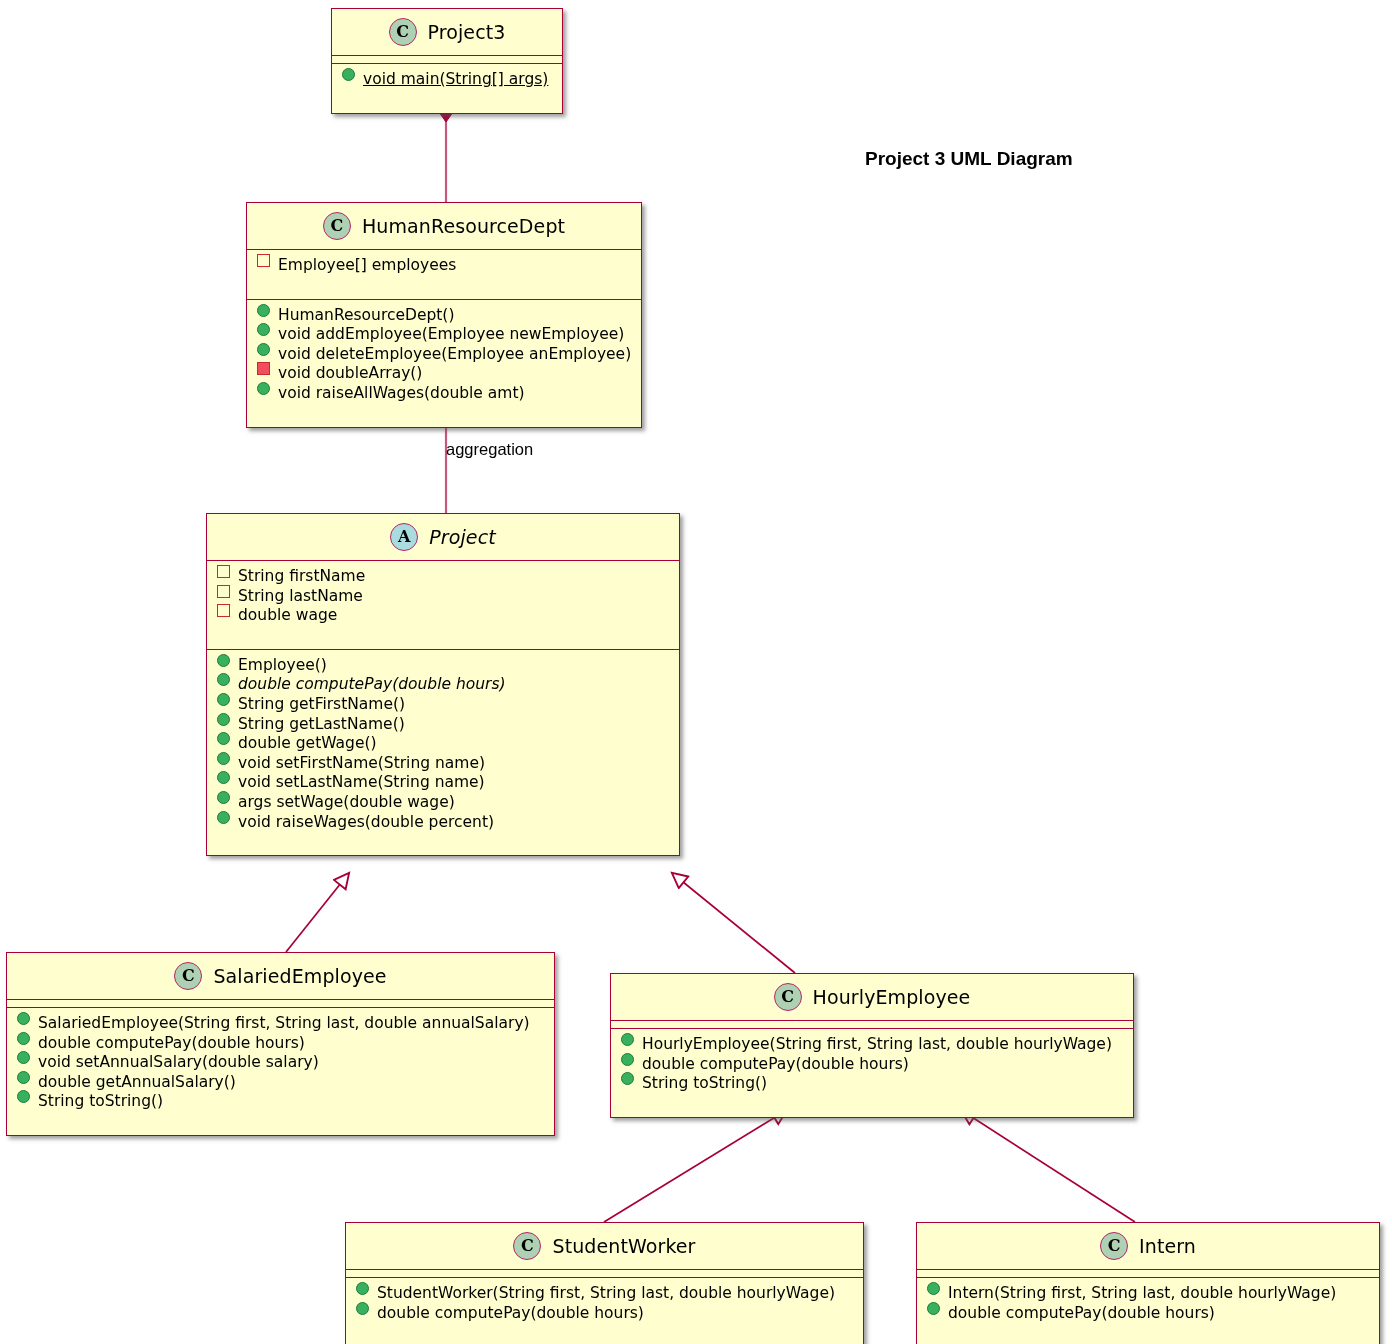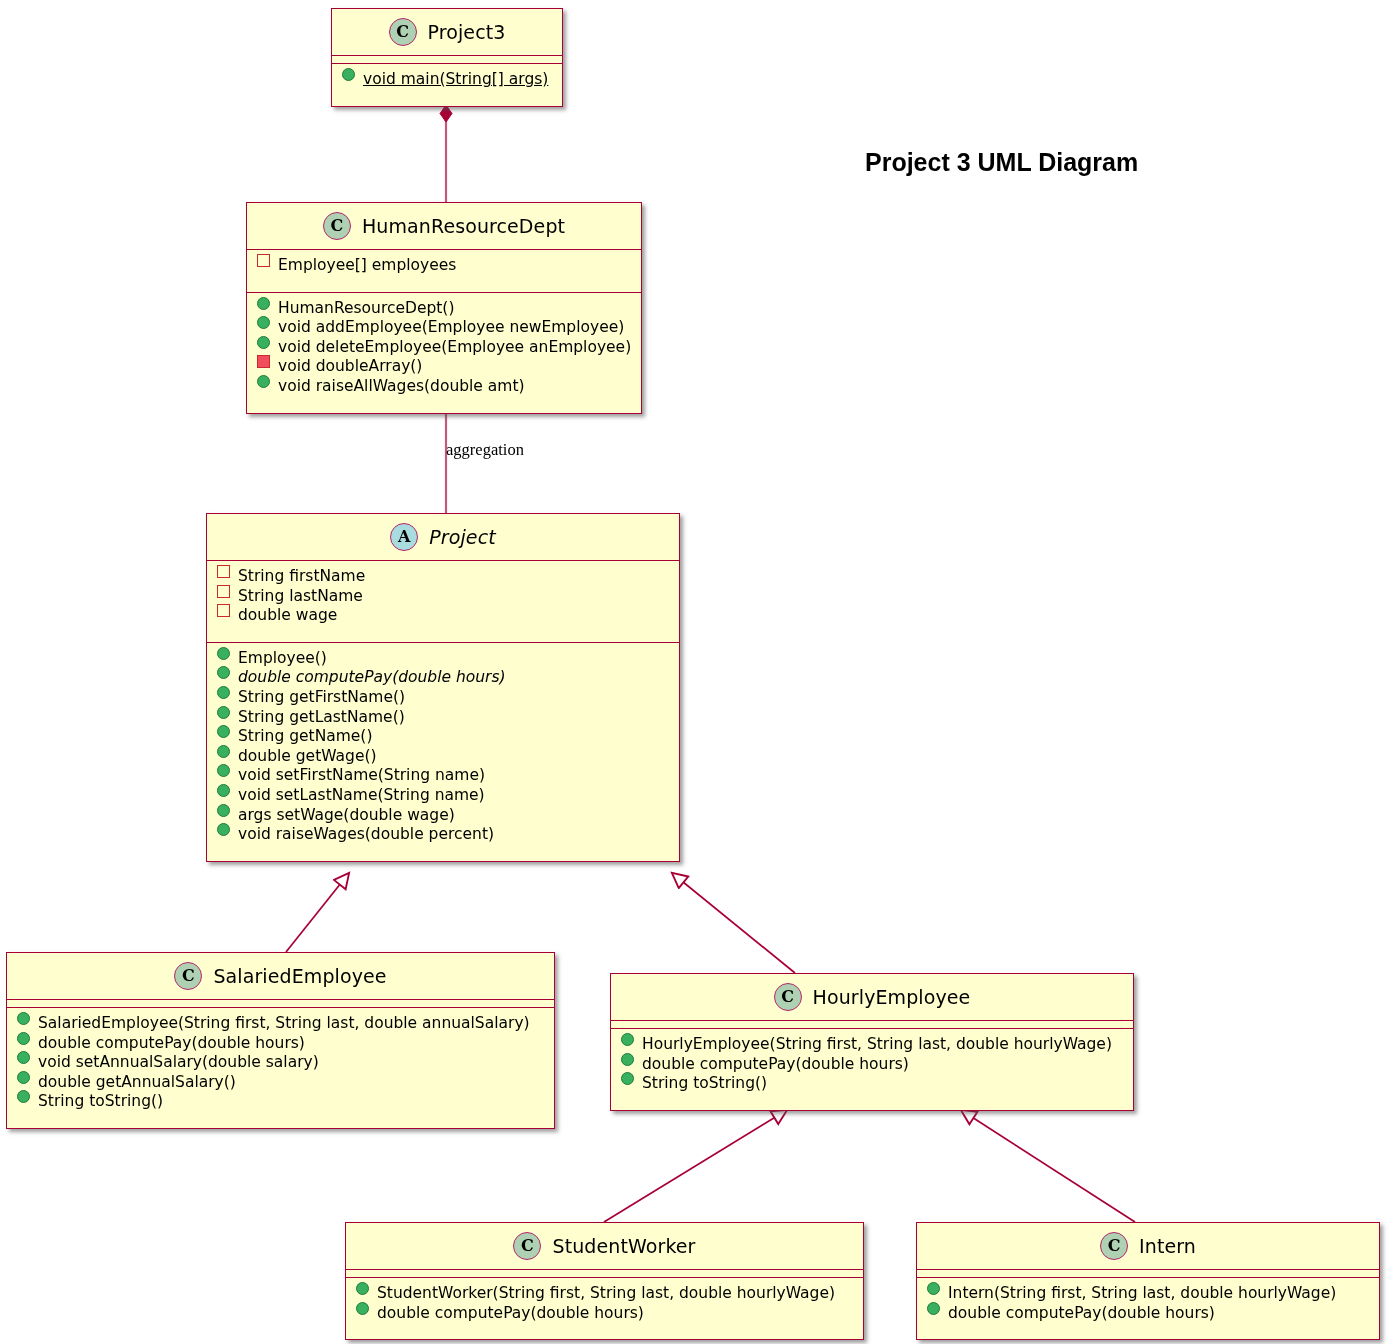--- a/index.html
+++ b/index.html
@@ -69,21 +69,21 @@
   .stereo-badge.abstract { background: #A9DCDF; }
 
   .uml-name {
     font-size: 19px;
     letter-spacing: 0.1px;
   }
   .uml-name.italic { font-style: italic; }
 
   
   .uml-compartment {
-    padding: 6px 10px 16px 10px;
+    padding: 6px 10px 23px 10px;
     border-bottom: 1.5px solid #A80036;
   }
   .uml-compartment:last-child { border-bottom: none; }
   .uml-compartment.empty {
     padding: 0;
     height: 7px;
   }
 
   .member {
     display: flex;
@@ -119,30 +119,30 @@
     border: 1.6px solid #C82930;
   }
 
   
   #diagram-title {
     position: absolute;
     left: 865px;
     top: 148px;
     font-family: "Liberation Sans", sans-serif;
     font-weight: bold;
-    font-size: 25px;
+    font-size: 19px;
     color: #000;
     text-shadow: 0 0 3px #fff, 1px 1px 0 #fff, -1px -1px 0 #fff;
     white-space: nowrap;
   }
 
   
   .edge-label {
     position: absolute;
-    font-family: Liberation Serif, serif;
+    font-family: Liberation Sans, sans-serif;
     font-size: 16.5px;
     color: #000;
     white-space: nowrap;
   }
 </style>
 </head>
 <body>
 
 <div id="canvas">
 
@@ -270,24 +270,20 @@
       <div class="member">
         <span class="vis pub-method"></span>
         <span class="member-text">String getFirstName()</span>
       </div>
       <div class="member">
         <span class="vis pub-method"></span>
         <span class="member-text">String getLastName()</span>
       </div>
       <div class="member">
         <span class="vis pub-method"></span>
-        <span class="member-text">String getName()</span>
-      </div>
-      <div class="member">
-        <span class="vis pub-method"></span>
         <span class="member-text">double getWage()</span>
       </div>
       <div class="member">
         <span class="vis pub-method"></span>
         <span class="member-text">void setFirstName(String name)</span>
       </div>
       <div class="member">
         <span class="vis pub-method"></span>
         <span class="member-text">void setLastName(String name)</span>
       </div>

